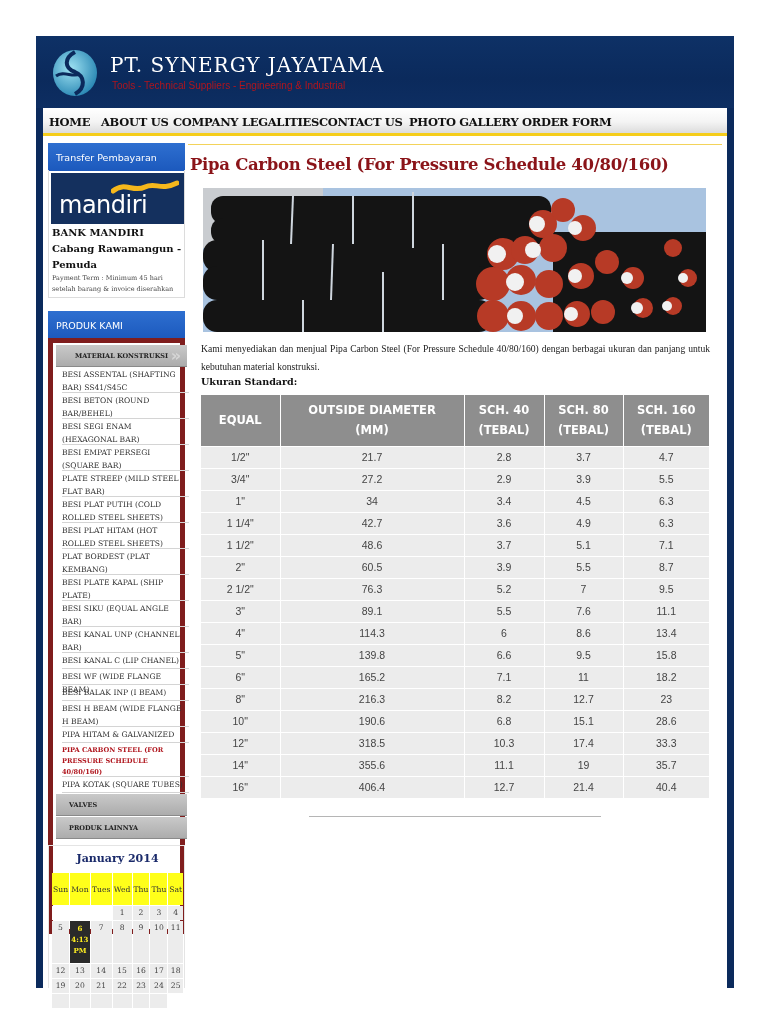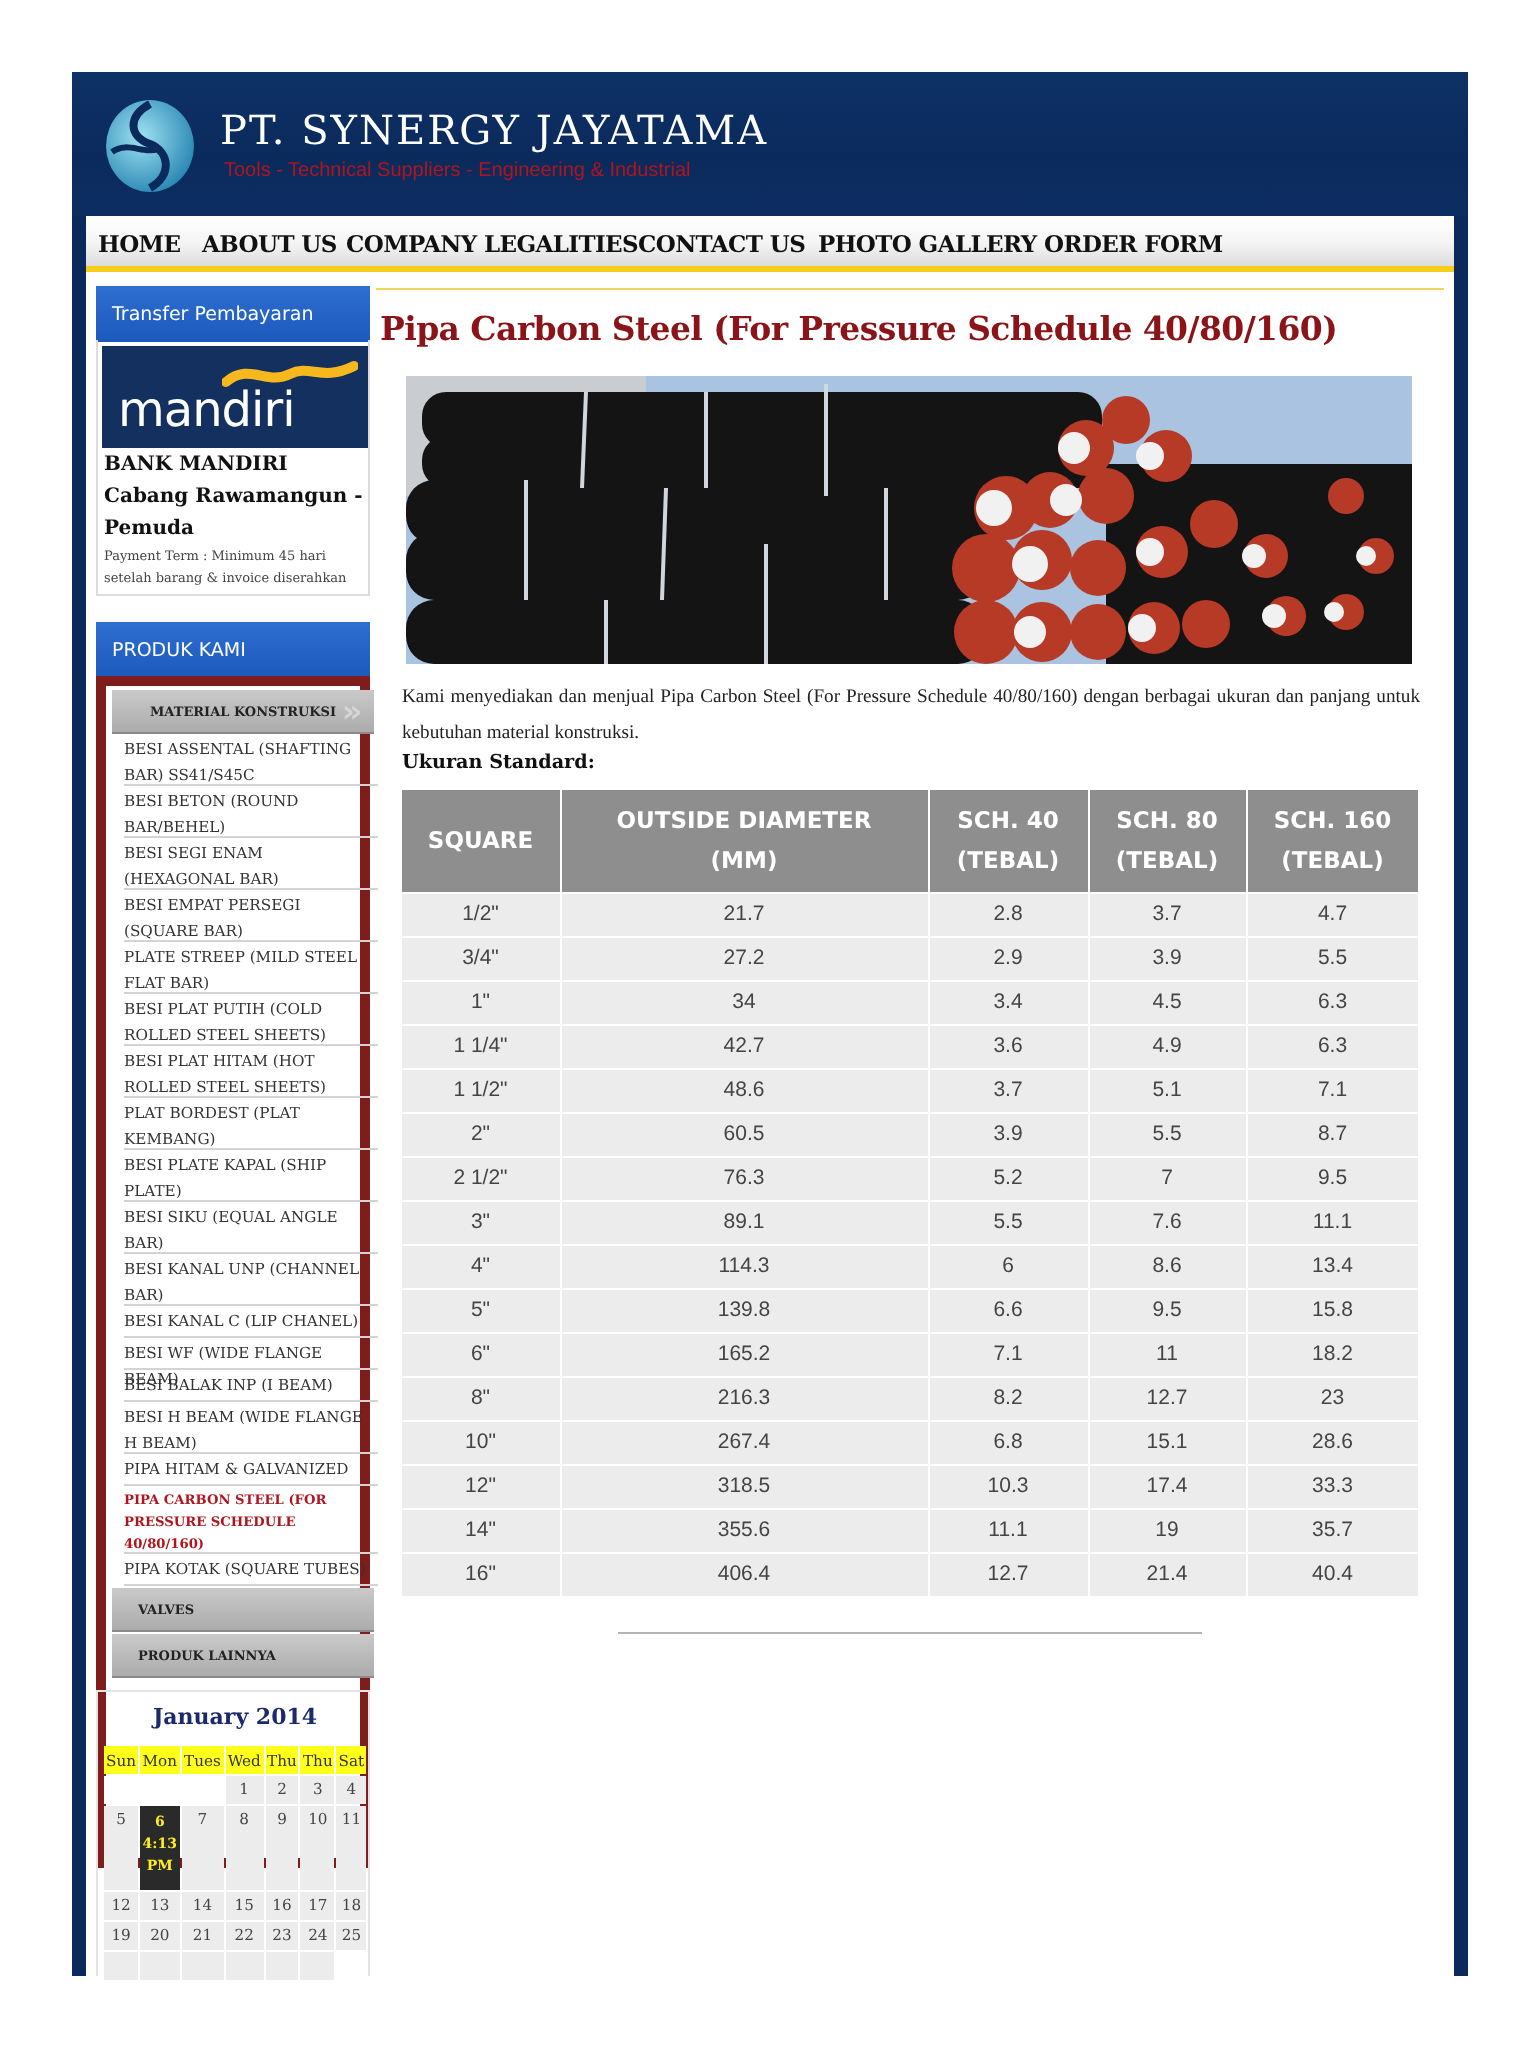--- a/index.html
+++ b/index.html
@@ -49,21 +49,21 @@
   .menu-link { position: absolute; left: 9px; width: 127px; border-bottom: 1px solid #d4d4d4;
     font-family: "DejaVu Serif", serif; font-size: 7.6px; color: #333; line-height: 12.5px; padding-top: 1px; cursor: pointer; }
   .menu-link.active { color: #b0151d; font-weight: bold; font-size: 6.6px; line-height: 11px; }
 
   
   .cal { position: absolute; left: 48px; top: 845px; width: 137px; height: 143px; border: 1px solid #e4e4e4; border-bottom: none; }
   .cal-title { position: absolute; left: 0; top: 6px; width: 137px; text-align: center; color: #1a2a6a;
     font-family: "DejaVu Serif", serif; font-weight: bold; font-size: 11px; }
   .cal-grid { position: absolute; left: 2px; top: 26px; width: 133px; border-collapse: separate; border-spacing: 1px; }
   .cal-grid th { background: #ffff1a; color: #333; font-family: "DejaVu Serif", serif; font-weight: normal;
-    font-size: 7.6px; height: 14px; padding: 0; text-align: center; }
+    font-size: 7.6px; height: 32px; padding: 0; text-align: center; }
   .cal-grid td { background: #ececec; color: #444; font-family: "DejaVu Serif", serif; font-size: 7.6px;
     text-align: center; vertical-align: top; height: 14px; padding-top: 2px; cursor: pointer; }
   .cal-grid td.blank { background: #ffffff; cursor: default; }
   .cal-grid td.today { background: #2a2a2a; color: #ffee22; font-weight: bold; font-size: 7px; line-height: 11px; height: 40px; }
   .cal-grid tr.tall td { height: 42px; }
 
   
   .page-title { position: absolute; left: 190px; top: 155px; color: #8b1419; font-family: "DejaVu Serif", serif;
     font-size: 16.5px; white-space: nowrap; letter-spacing: -0.3px; }
   .hero { position: absolute; left: 203px; top: 188px; width: 503px; height: 144px; overflow: hidden;
@@ -285,21 +285,21 @@
     </g>
   </svg>
 </div>
 
 <p class="intro">Kami menyediakan dan menjual Pipa Carbon Steel (For Pressure Schedule 40/80/160) dengan berbagai ukuran dan panjang untuk kebutuhan material konstruksi.</p>
 <div class="subhead">Ukuran Standard:</div>
 
 <table class="spec-table">
   <thead>
     <tr>
-      <th style="width:79px"><span>SQUARE</span></th>
+      <th style="width:79px"><span>EQUAL</span></th>
       <th style="width:184px"><span>OUTSIDE DIAMETER</span><br><span>(MM)</span></th>
       <th style="width:80px"><span>SCH. 40</span><br><span>(TEBAL)</span></th>
       <th style="width:79px"><span>SCH. 80</span><br><span>(TEBAL)</span></th>
       <th style="width:86px"><span>SCH. 160</span><br><span>(TEBAL)</span></th>
     </tr>
   </thead>
   <tbody id="spec-body">
       <tr>
         <td>1/2"</td>
         <td>21.7</td>
@@ -379,21 +379,21 @@
       </tr>
       <tr>
         <td>8"</td>
         <td>216.3</td>
         <td>8.2</td>
         <td>12.7</td>
         <td>23</td>
       </tr>
       <tr>
         <td>10"</td>
-        <td>267.4</td>
+        <td>190.6</td>
         <td>6.8</td>
         <td>15.1</td>
         <td>28.6</td>
       </tr>
       <tr>
         <td>12"</td>
         <td>318.5</td>
         <td>10.3</td>
         <td>17.4</td>
         <td>33.3</td>

